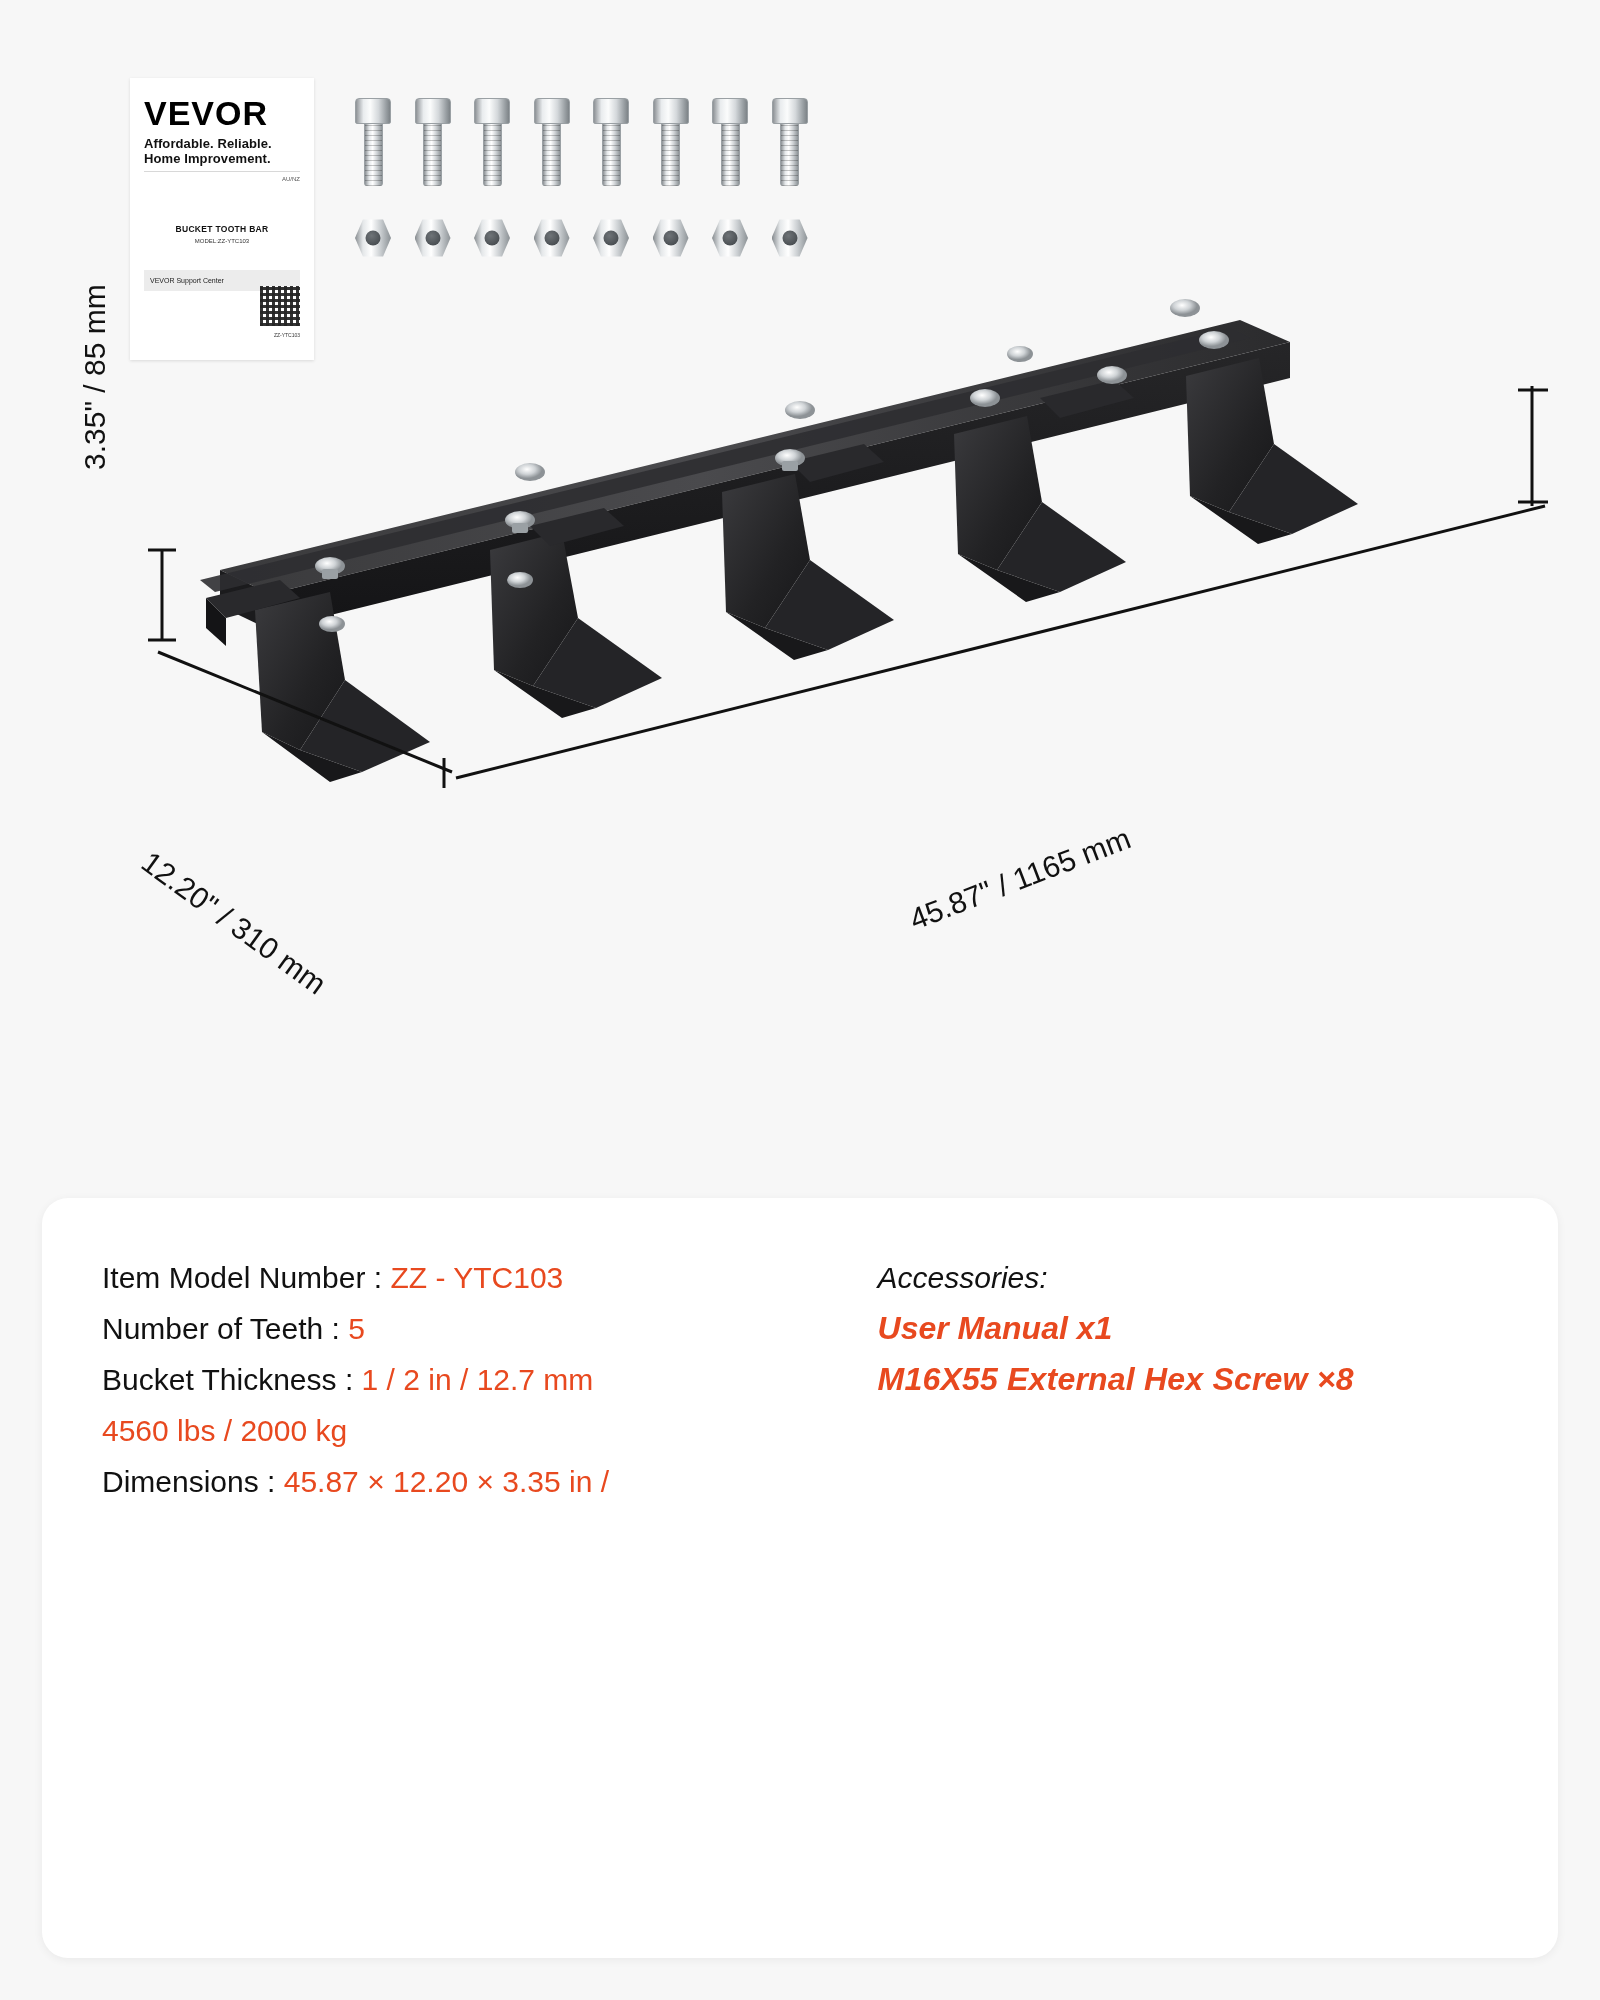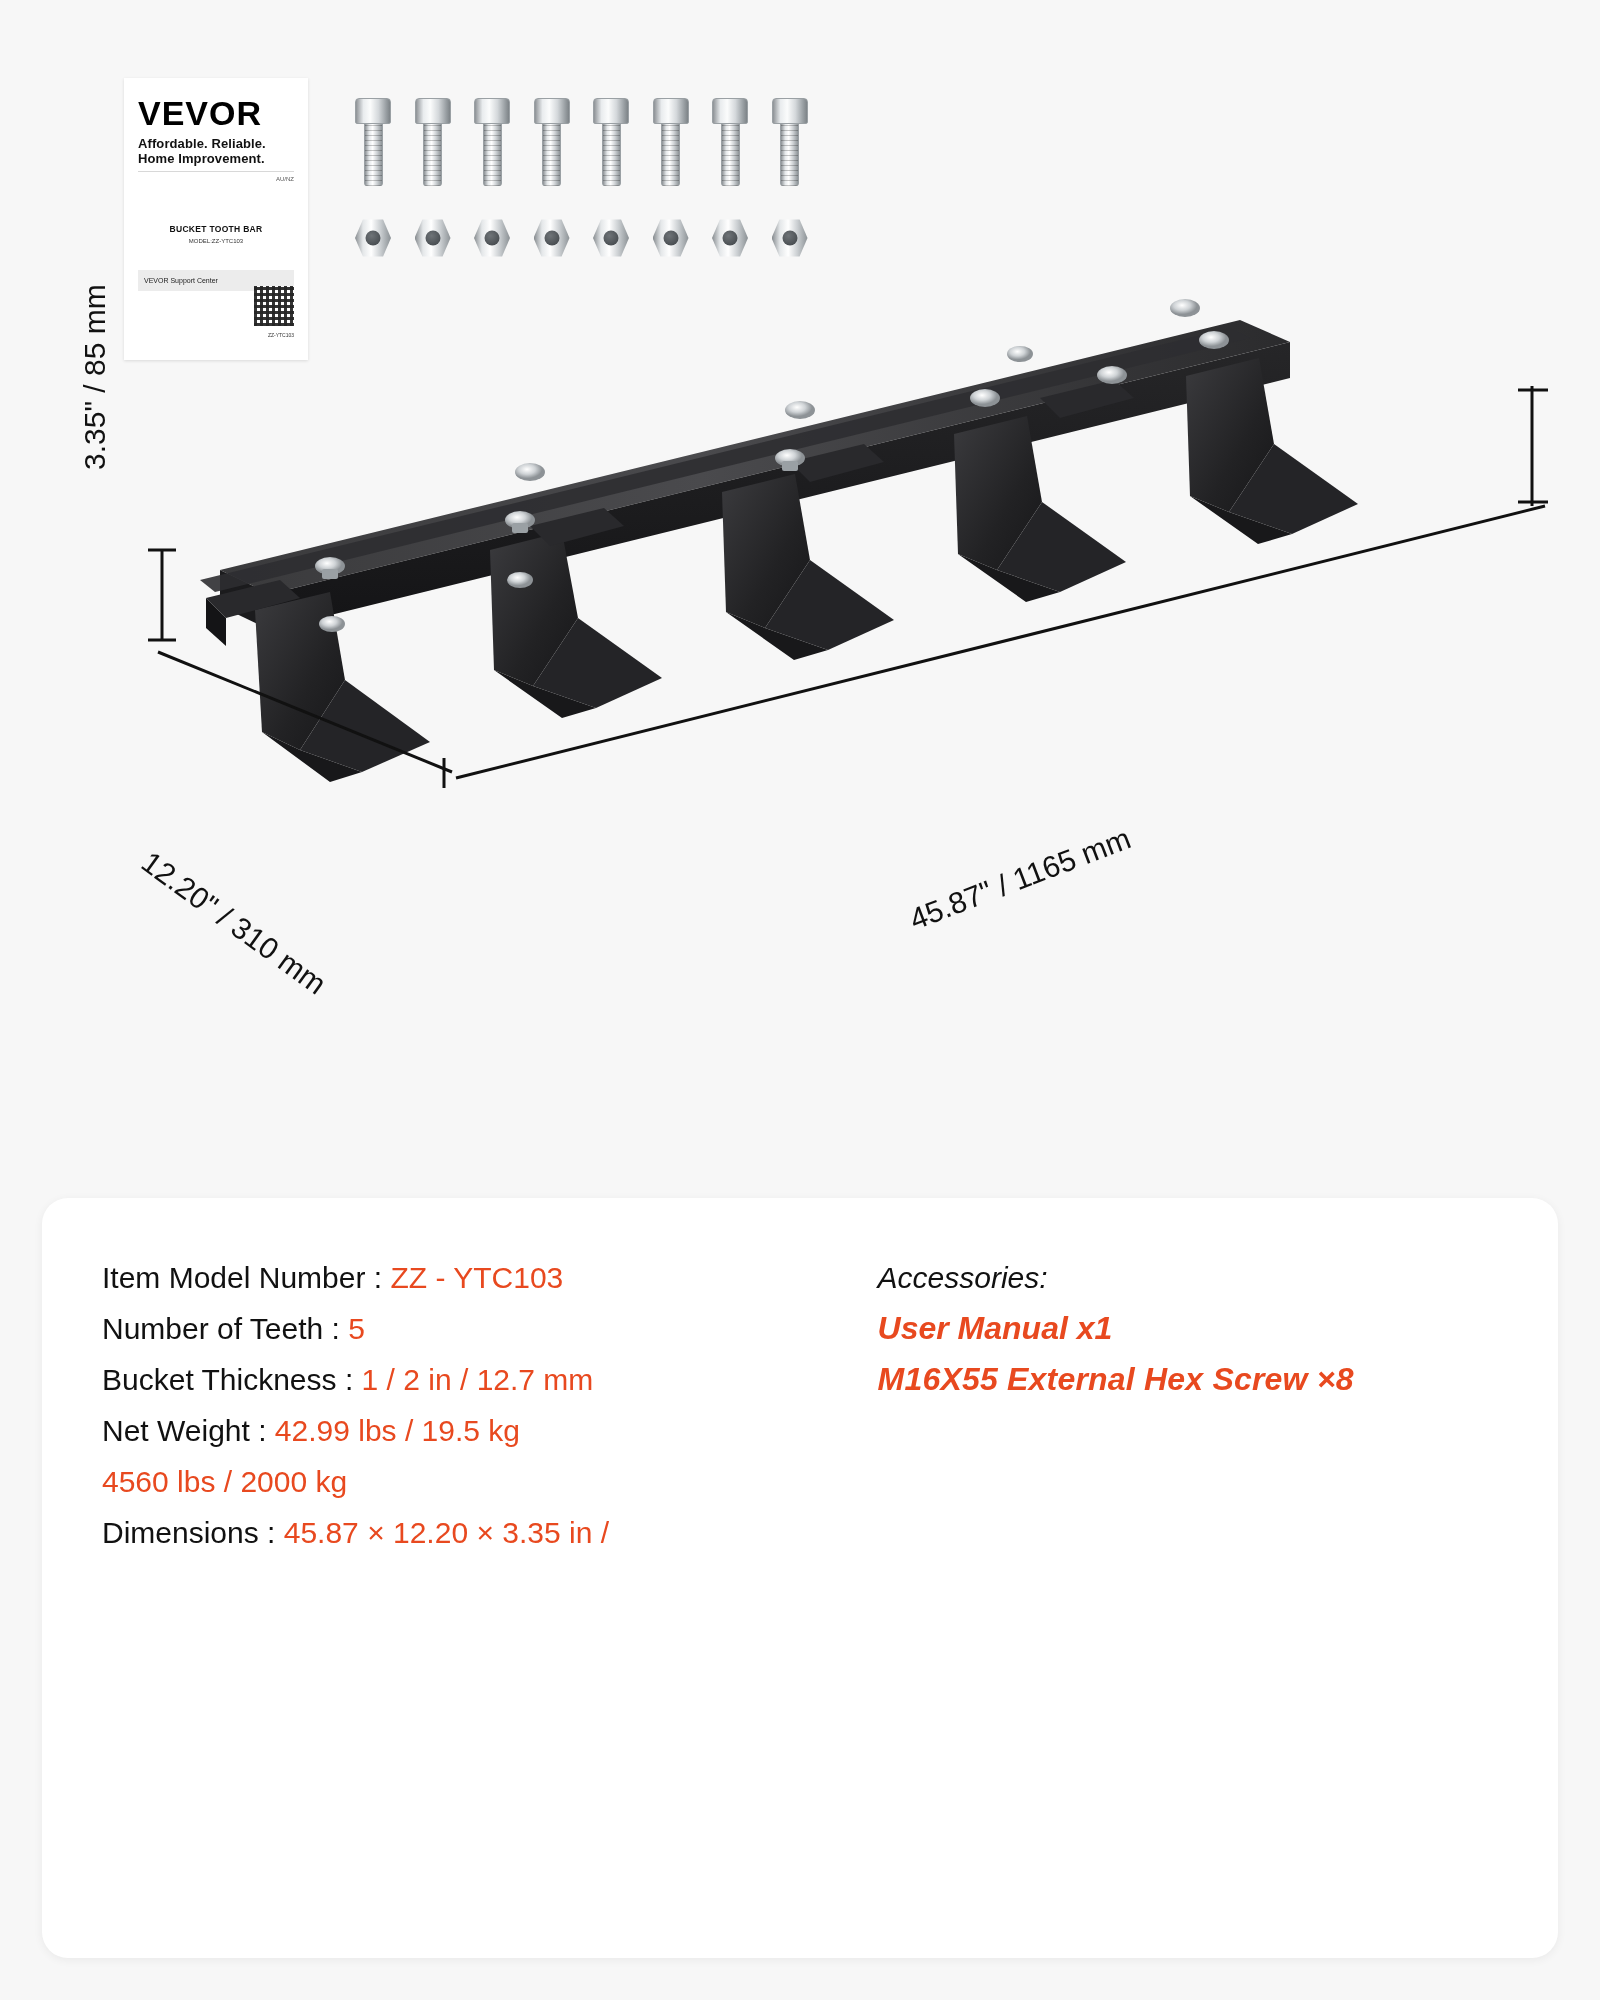--- a/index.html
+++ b/index.html
@@ -7,21 +7,21 @@
   body {
     width:1600px; height:2000px;
     background:#f7f7f7;
     font-family:"Liberation Sans", sans-serif;
     position:relative;
     overflow:hidden;
   }
 
   
   .manual-card{
-    position:absolute; left:124px; top:78px; width:184px; height:282px;
+    position:absolute; left:130px; top:78px; width:184px; height:282px;
     background:#ffffff; box-shadow:0 1px 3px rgba(0,0,0,.12);
     padding:18px 14px 8px 14px;
   }
   .manual-logo{
     font-family:"Liberation Sans", sans-serif;
     font-weight:bold; font-size:34px; letter-spacing:1px; color:#000;
     line-height:1;
   }
   .manual-tag{
     font-size:13px; font-weight:bold; color:#111; margin-top:6px; letter-spacing:.1px;
@@ -302,23 +302,20 @@
     <div class="spec-left">
       <div class="spec-line">
         <span>Item Model Number : </span><span class="val">ZZ - YTC103</span>
       </div>
       <div class="spec-line">
         <span>Number of Teeth : </span><span class="val">5</span>
       </div>
       <div class="spec-line">
         <span>Bucket Thickness : </span><span class="val">1 / 2 in / 12.7 mm</span>
       </div>
-      <div class="spec-line">
-        <span>Net Weight : </span><span class="val">42.99 lbs / 19.5 kg</span>
-      </div>
       <div class="spec-line val">4560 lbs / 2000 kg</div>
       <div class="spec-line">
         <span>Dimensions : </span><span class="val">45.87 × 12.20 × 3.35 in /</span>
       </div>
     </div>
 
     <div class="spec-right">
       <div class="acc-title">Accessories:</div>
       <div class="acc-item">User Manual x1</div>
       <div class="acc-item m16">M16X55 External Hex Screw ×8</div>

